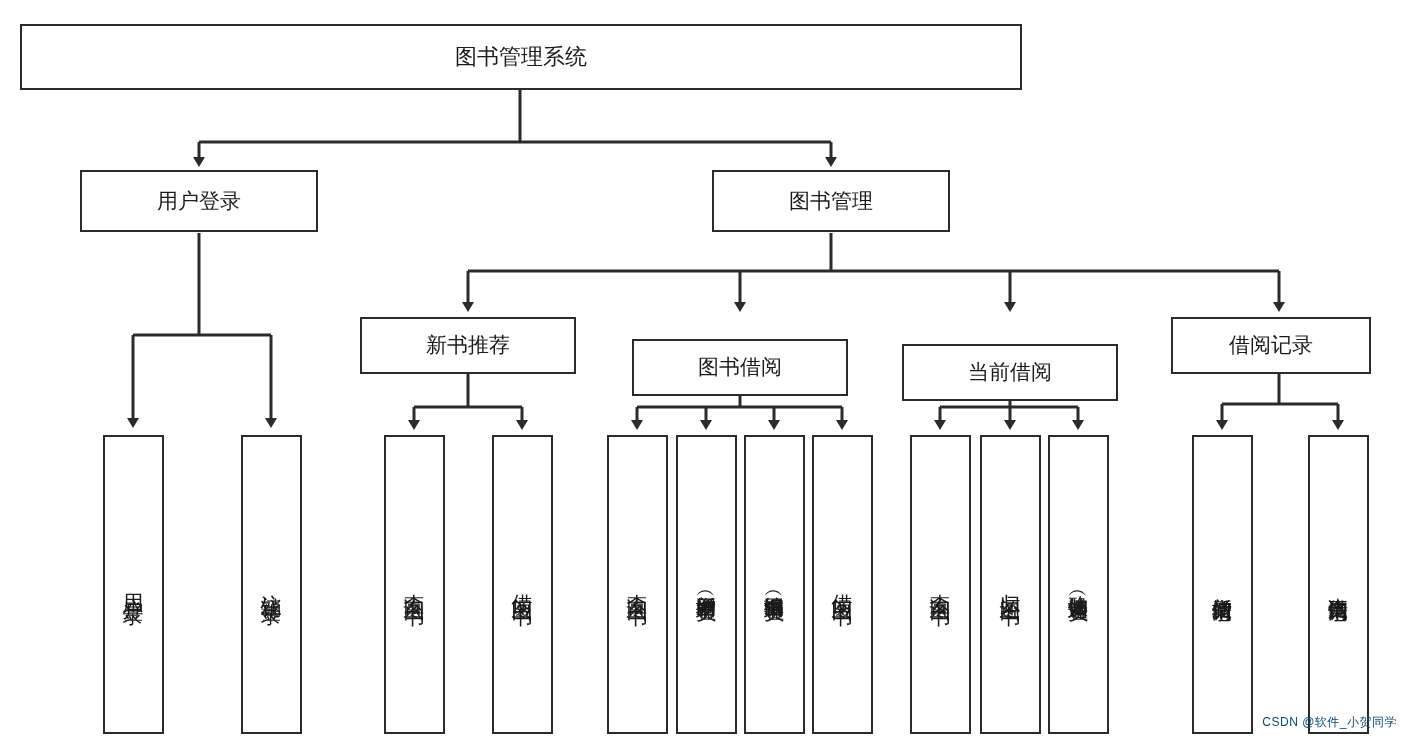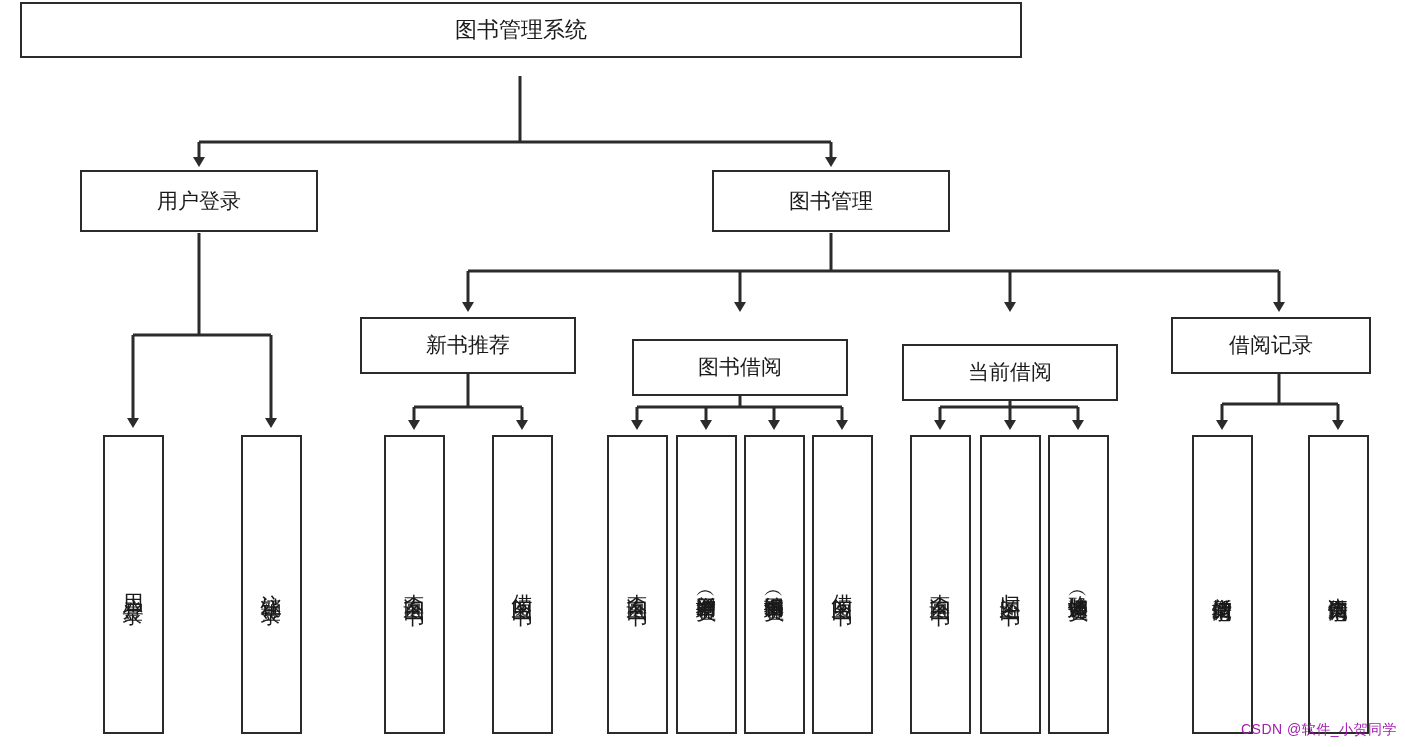--- a/index.html
+++ b/index.html
@@ -58,23 +58,23 @@
     letter-spacing: 4px;
     line-height: 1;
   }
   .node.vert.tight .lbl {
     font-size: 20px;
     letter-spacing: 1px;
   }
   #watermark {
     position: absolute;
     right: 8px;
-    bottom: 8px;
-    font-size: 14px;
-    color: #a21caf;
+    bottom: 16px;
+    font-size: 12px;
+    color: #0c4a6e;
     white-space: nowrap;
     letter-spacing: 0.5px;
   }
 </style>
 </head>
 <body>
 
 <div id="canvas">
 
   <svg id="edges" viewBox="0 0 1405 747" xmlns="http://www.w3.org/2000/svg">
@@ -121,21 +121,21 @@
       <path d="M1010,407 L1010,421" marker-end="url(#arrow)"></path>
       <path d="M1078,407 L1078,421" marker-end="url(#arrow)"></path>
 
       <path d="M1279,374 L1279,404"></path>
       <path d="M1222,404 L1338,404"></path>
       <path d="M1222,404 L1222,421" marker-end="url(#arrow)"></path>
       <path d="M1338,404 L1338,421" marker-end="url(#arrow)"></path>
     </g>
   </svg>
 
-  <div class="node root horiz" style="left:20px; top:2px; width:1002px; height:56px;">
+  <div class="node root horiz" style="left:20px; top:24px; width:1002px; height:66px;">
     <span class="lbl">图书管理系统</span>
   </div>
 
   <div class="node horiz" style="left:80px; top:170px; width:238px; height:62px;">
     <span class="lbl">用户登录</span>
   </div>
   <div class="node horiz" style="left:712px; top:170px; width:238px; height:62px;">
     <span class="lbl">图书管理</span>
   </div>
 

